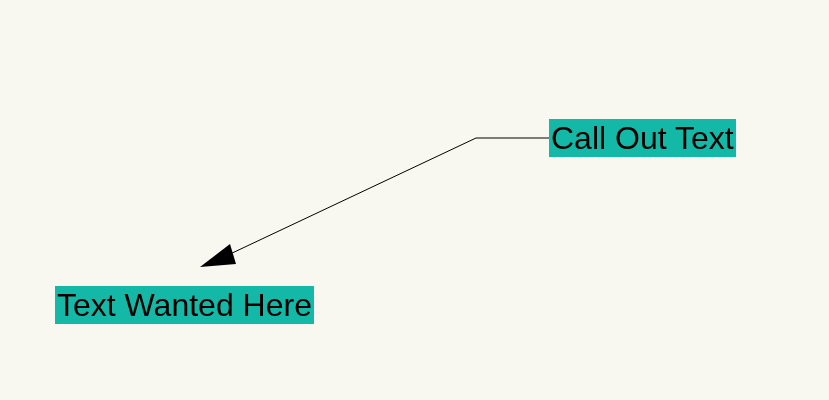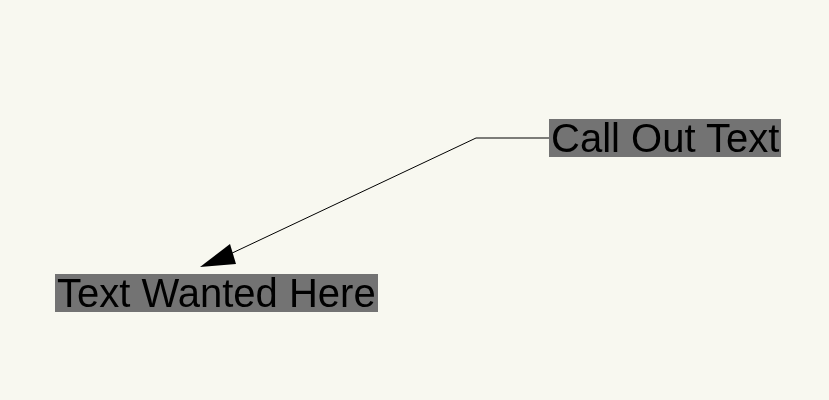--- a/index.html
+++ b/index.html
@@ -2,26 +2,26 @@
 <html><head>
   <meta charset="utf-8">
   <style>
     html, body { margin:0; padding:0; }
     body {
       width:829px; height:400px; overflow:hidden;
       background:#f8f8f0; position:relative;
       font-family:"Liberation Sans", sans-serif;
     }
     .label {
-      position:absolute; background:#737373; color:#000;
-      font-size:40px; line-height:38px; white-space:nowrap;
+      position:absolute; background:#14b8a6; color:#000;
+      font-size:32px; line-height:38px; white-space:nowrap;
       padding:0 2px;
     }
     #callout { left:549px; top:119px; }
-    #target { left:55px; top:274px; }
+    #target { left:55px; top:286px; }
     svg { position:absolute; left:0; top:0; }
   </style>
 </head>
 <body>
 
 <svg width="829" height="400">
   <polyline points="549,138 476,138 228,255" fill="none" stroke="#000" stroke-width="1"></polyline>
   <polygon points="200,267 230,244 236,264" fill="#000"></polygon>
 </svg>
 

